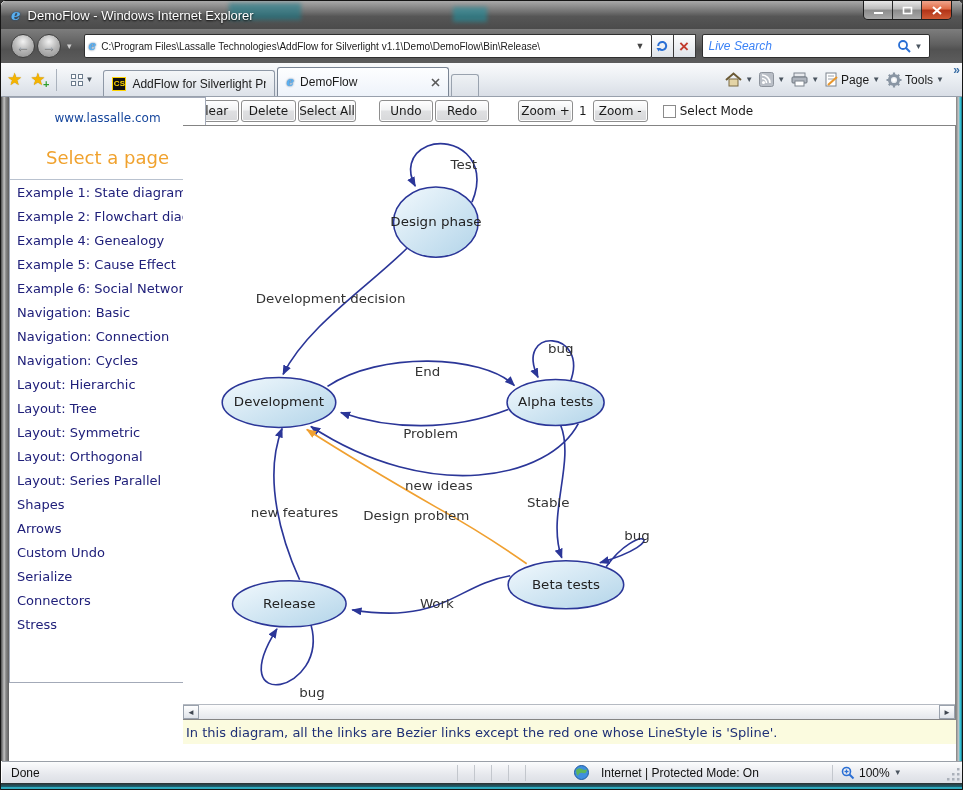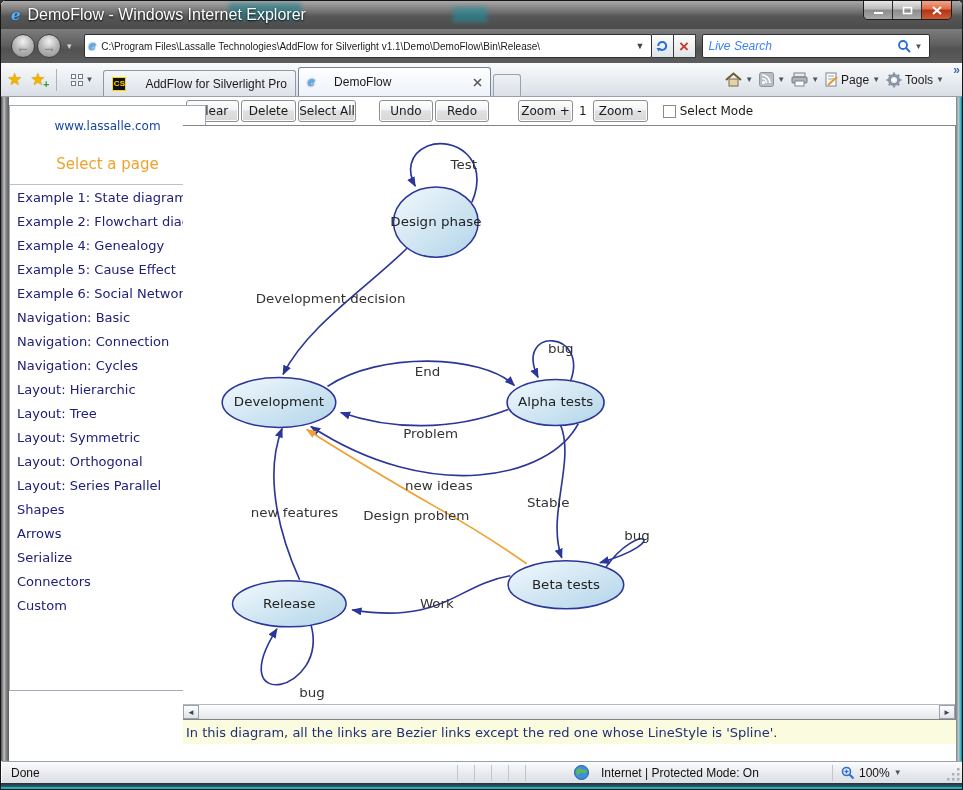--- a/index.html
+++ b/index.html
@@ -13,21 +13,21 @@
   .titlebar {
     position:absolute; left:0; top:0; width:963px; height:28px;
     background:linear-gradient(#a9a9a9, #6f6f6f 40%, #565656 55%, #4b4b4b);
     border-radius:5px 5px 0 0; overflow:hidden;
   }
   .glass-smudge { position:absolute; filter:blur(2px); opacity:.55; }
   .titlebar .s1 { left:228px; top:2px; width:72px; height:17px; background:#17808f; }
   .titlebar .s2 { left:452px; top:6px; width:34px; height:15px; background:#1b93a2; }
   .title-left { position:absolute; left:10px; top:5px; display:flex; align-items:center; gap:7px; }
   .ie-e { font:bold italic 15px "DejaVu Serif", serif; color:#59b0f2; text-shadow:0 0 2px #0a3f73; }
-  .title-text { color:#fff; font-size:16px; text-shadow:0 1px 2px #000; }
+  .title-text { color:#fff; font-size:13px; text-shadow:0 1px 2px #000; }
   .win-controls {
     position:absolute; right:12px; top:0; display:flex; height:19px;
     border:1px solid #1d1d1d; border-top:none; border-radius:0 0 5px 5px; overflow:hidden;
   }
   .win-btn { width:29px; height:18px; display:flex; align-items:center; justify-content:center;
     background:linear-gradient(#e8e8e8, #b9b9b9 45%, #8b8b8b 50%, #a9a9a9); border-right:1px solid #2a2a2a; }
   .win-btn:last-child { border-right:none; }
   .win-btn.close { background:linear-gradient(#f0a58c, #e06a44 45%, #b13317 50%, #cf5a35); }
   
   .addr-row {
@@ -62,47 +62,47 @@
     border-bottom:1px solid #98a0ac; display:flex; align-items:flex-end;
   }
   .fav-group { display:flex; align-items:center; height:100%; padding:0 6px; gap:8px; }
   .star { font-size:17px; color:#f5b400; text-shadow:0 0 1px #a87900; line-height:1; }
   .star-add { position:relative; }
   .star-add .plus { position:absolute; right:-4px; bottom:-2px; color:#2e9c2e; font-weight:bold; font-size:11px; text-shadow:0 0 1px #fff; }
   .vsep { width:1px; height:22px; background:#aab2bd; margin:0 2px; }
   .quicktabs { display:flex; align-items:center; gap:3px; padding:0 4px; }
   .grid-icon { width:12px; height:12px; display:grid; grid-template-columns:5px 5px; grid-template-rows:5px 5px; gap:2px; }
   .grid-icon span { background:#fff; border:1px solid #6b7b8c; }
-  .tab { height:26px; display:flex; align-items:center; gap:19px; padding:0 8px;
+  .tab { height:26px; display:flex; align-items:center; gap:6px; padding:0 8px;
     border:1px solid #8e98a6; border-bottom:none; border-radius:3px 3px 0 0;
-    background:linear-gradient(#f4f6f8, #dde2e9); width:193px; margin-right:2px; }
+    background:linear-gradient(#f4f6f8, #dde2e9); width:172px; margin-right:2px; }
   .tab.active { background:linear-gradient(#fdfeff, #eef3fa); height:29px; border-color:#7a8594; }
   .tab-label { flex:1; font-size:12px; color:#1a1a1a; white-space:nowrap; overflow:hidden; }
   .cs-icon { width:14px; height:14px; background:#111; color:#ffd400; font:bold 8px "Liberation Sans",sans-serif;
     display:flex; align-items:center; justify-content:center; border:1px solid #ffd400; }
   .tab-stub { width:28px; height:22px; border:1px solid #99a2ae; border-bottom:none; border-radius:3px 3px 0 0;
     background:linear-gradient(#eef1f4,#dce1e8); margin-right:2px; }
   .cmd-group { margin-left:auto; display:flex; align-items:center; height:100%; padding-right:20px; gap:6px; }
   .cmd-item { display:flex; align-items:center; gap:3px; font-size:12px; color:#1a1a1a; }
   .dd { font-size:8px; color:#4a545f; }
   .overflow-chevron { position:absolute; right:4px; top:0px; color:#3a6ea5; font-size:12px; font-weight:bold; }
   
   .frame-left, .frame-right { position:absolute; top:96px; height:664px; width:8px;
     background:linear-gradient(90deg,#4f4f4f,#c2c2c2 40%,#8a8a8a 60%,#5f5f5f); }
   .frame-left { left:0; } .frame-right { right:0;
     background:linear-gradient(90deg,#5f5f5f,#8a8a8a 30%,#c2c2c2 55%,#35c3d8 80%,#1f6f7c); }
   .bottom-frame { position:absolute; left:0; top:782px; width:963px; height:8px;
     background:linear-gradient(#2e2e2e,#1c5f6e 45%,#35c3d8 60%,#123f49); }
   
   .main { position:absolute; left:8px; top:96px; width:947px; height:664px; background:#fff; display:flex; }
-  .sidebar-col { width:174px; position:relative;margin-top:8px; }
+  .sidebar-col { width:174px; position:relative; }
   .sidebar-panel { position:absolute; left:0; top:0; width:197px; height:586px;
     border:1px solid #a3aab8; background:#fff; font-family:"DejaVu Sans",sans-serif; }
   .site-link { text-align:center; margin-top:13px; font-size:12px; color:#16469c; cursor:pointer; }
-  .select-page { text-align:center; margin-top:22px; font-size:15px; color:#f0a22e; }
+  .select-page { text-align:center; margin-top:22px; font-size:18px; color:#f0a22e; }
   .sidebar-divider { border-top:1px solid #b9c2cf; margin-top:11px; }
   .side-item { font-size:13px; color:#20207a; padding:5px 0 5px 7px; height:24px; cursor:pointer; white-space:nowrap; }
   
   .right-col { flex:1; display:flex; flex-direction:column; }
   .toolbar { height:28px; display:flex; align-items:center; padding-left:2px; font-family:"DejaVu Sans",sans-serif; }
   .tbtn { font-size:12px; color:#1a1a1a; padding:3px 0; text-align:center;
     background:linear-gradient(#fff,#f1f2f3 45%,#dfe0e2 50%,#d7d8da);
     border:1px solid #8e8e8e; border-radius:3px; margin:0 1px; box-shadow:inset 0 0 0 1px #fdfdfd; cursor:pointer; }
   .sp20 { width:21px; } .sp26 { width:27px; }
   .zoom-level { font-size:12px; color:#1a1a1a; padding:0 5px; }
@@ -295,23 +295,24 @@
             <div class="side-item">Navigation: Basic</div>
             <div class="side-item">Navigation: Connection</div>
             <div class="side-item">Navigation: Cycles</div>
             <div class="side-item">Layout: Hierarchic</div>
             <div class="side-item">Layout: Tree</div>
             <div class="side-item">Layout: Symmetric</div>
             <div class="side-item">Layout: Orthogonal</div>
             <div class="side-item">Layout: Series Parallel</div>
             <div class="side-item">Shapes</div>
             <div class="side-item">Arrows</div>
+            <div class="side-item">Custom Undo</div>
             <div class="side-item">Serialize</div>
             <div class="side-item">Connectors</div>
-            <div class="side-item">Custom</div>
+            <div class="side-item">Stress</div>
           </div>
       </div>
     </div>
     <div class="right-col">
       <div class="toolbar">
         <div class="tbtn" style="width:53px">Clear</div>
         <div class="tbtn" style="width:55px">Delete</div>
         <div class="tbtn" style="width:58px">Select All</div>
         <div class="sp20"></div>
         <div class="tbtn" style="width:54px">Undo</div>

